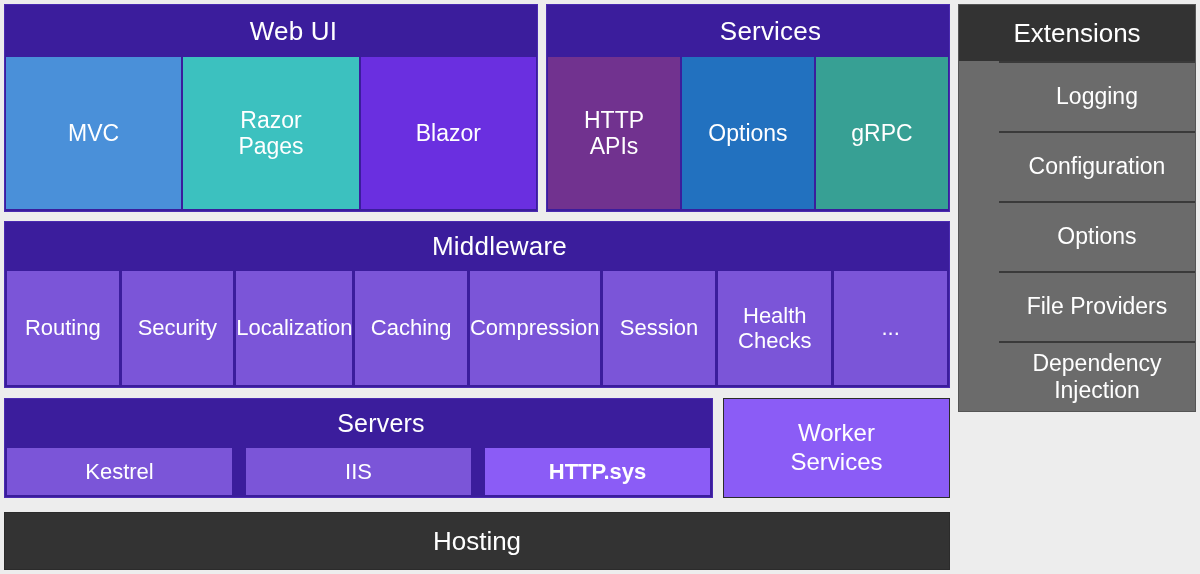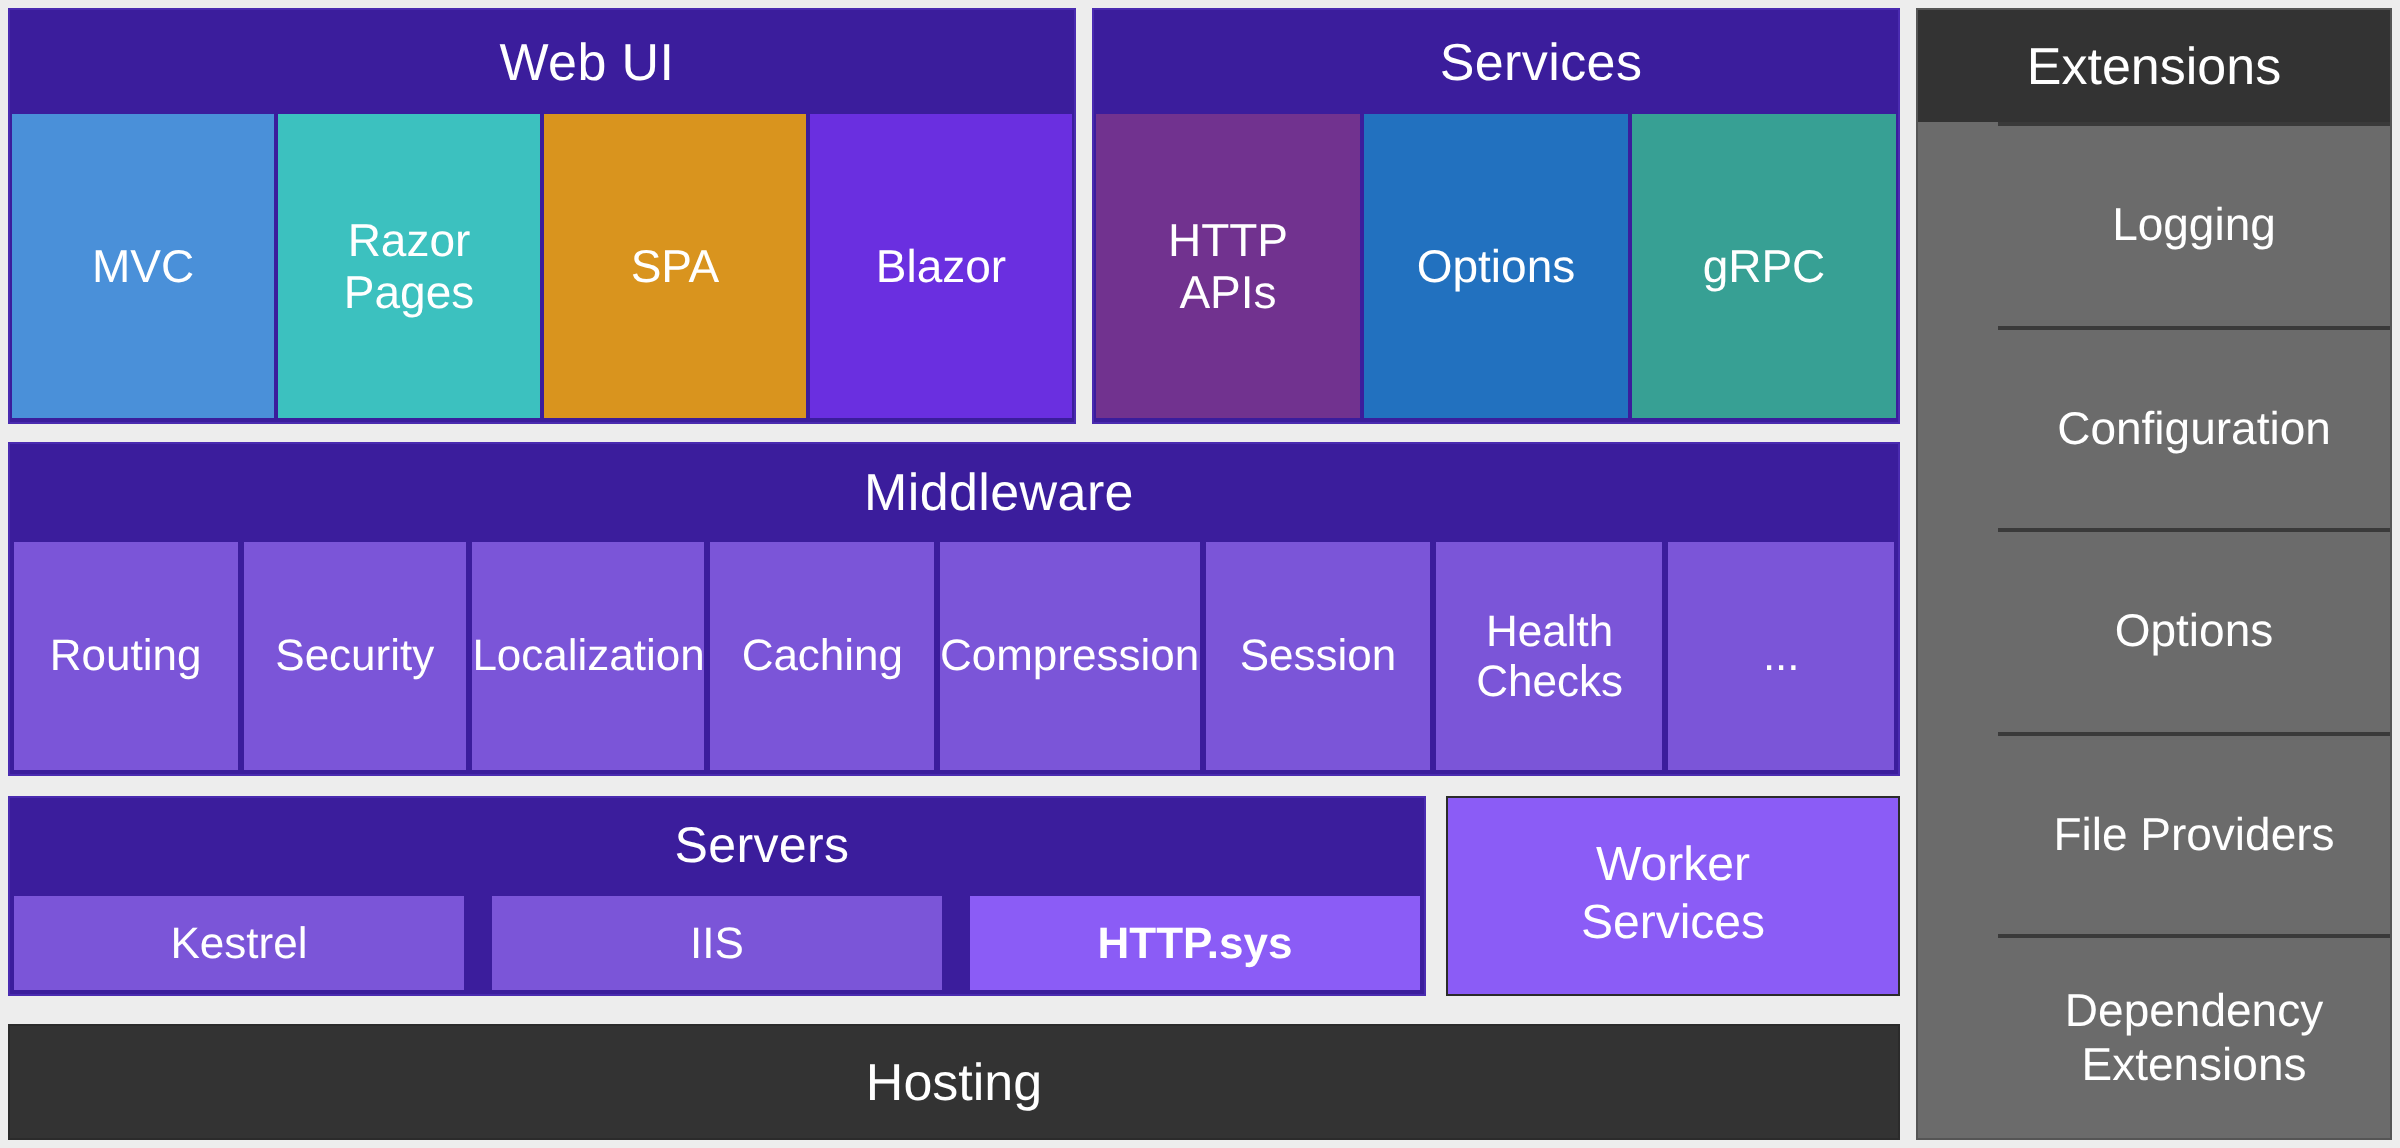--- a/index.html
+++ b/index.html
@@ -131,21 +131,21 @@
     border: 1px solid #2b2b2b;
     display: flex;
     align-items: center;
     justify-content: center;
     color: #ffffff;
     font-size: 26px;
   }
 
   
   #extensions {
-    left: 958px; top: 4px; width: 238px; height: 566px;
+    left: 958px; top: 4px; width: 238px; height: 408px;
     background: #6b6b6b;
     border: 1px solid #555555;
     display: flex;
     flex-direction: column;
   }
   #extensions .ext-header {
     flex: 0 0 56px;
     background: #333333;
     color: #ffffff;
     display: flex;
@@ -180,21 +180,20 @@
 <body>
 
 <div id="stage" style="background: rgb(237, 237, 237);">
 
   <section class="block panel" id="webui" style="background: rgb(59, 29, 156);">
     <div class="panel-header">Web UI</div>
     <div class="tile-row">
       <div class="tile" style="background: rgb(74, 144, 217);">MVC</div>
       <div class="tile" style="background: rgb(60, 193, 191);">Razor
 Pages</div>
-      <div class="tile" style="background: rgb(217, 148, 30);">SPA</div>
       <div class="tile" style="background: rgb(106, 47, 224);">Blazor</div>
     </div>
   </section>
 
   <section class="block panel" id="services" style="background: rgb(59, 29, 156);">
     <div class="panel-header">Services</div>
     <div class="tile-row">
       <div class="tile" style="background: rgb(113, 50, 143);">HTTP
 APIs</div>
       <div class="tile" style="background: rgb(34, 113, 191);">Options</div>
@@ -235,17 +234,17 @@
   <section class="block" id="hosting" style="background: rgb(51, 51, 51);">Hosting</section>
 
   <section class="block" id="extensions">
     <div class="ext-header" style="background: rgb(51, 51, 51);">Extensions</div>
     <div class="ext-list">
       <div class="ext-item" style="background: rgb(107, 107, 107);">Logging</div>
       <div class="ext-item" style="background: rgb(107, 107, 107);">Configuration</div>
       <div class="ext-item" style="background: rgb(107, 107, 107);">Options</div>
       <div class="ext-item" style="background: rgb(107, 107, 107);">File Providers</div>
       <div class="ext-item" style="background: rgb(107, 107, 107);">Dependency
-Extensions</div>
+Injection</div>
     </div>
   </section>
 
 </div>
 
 </body></html>

